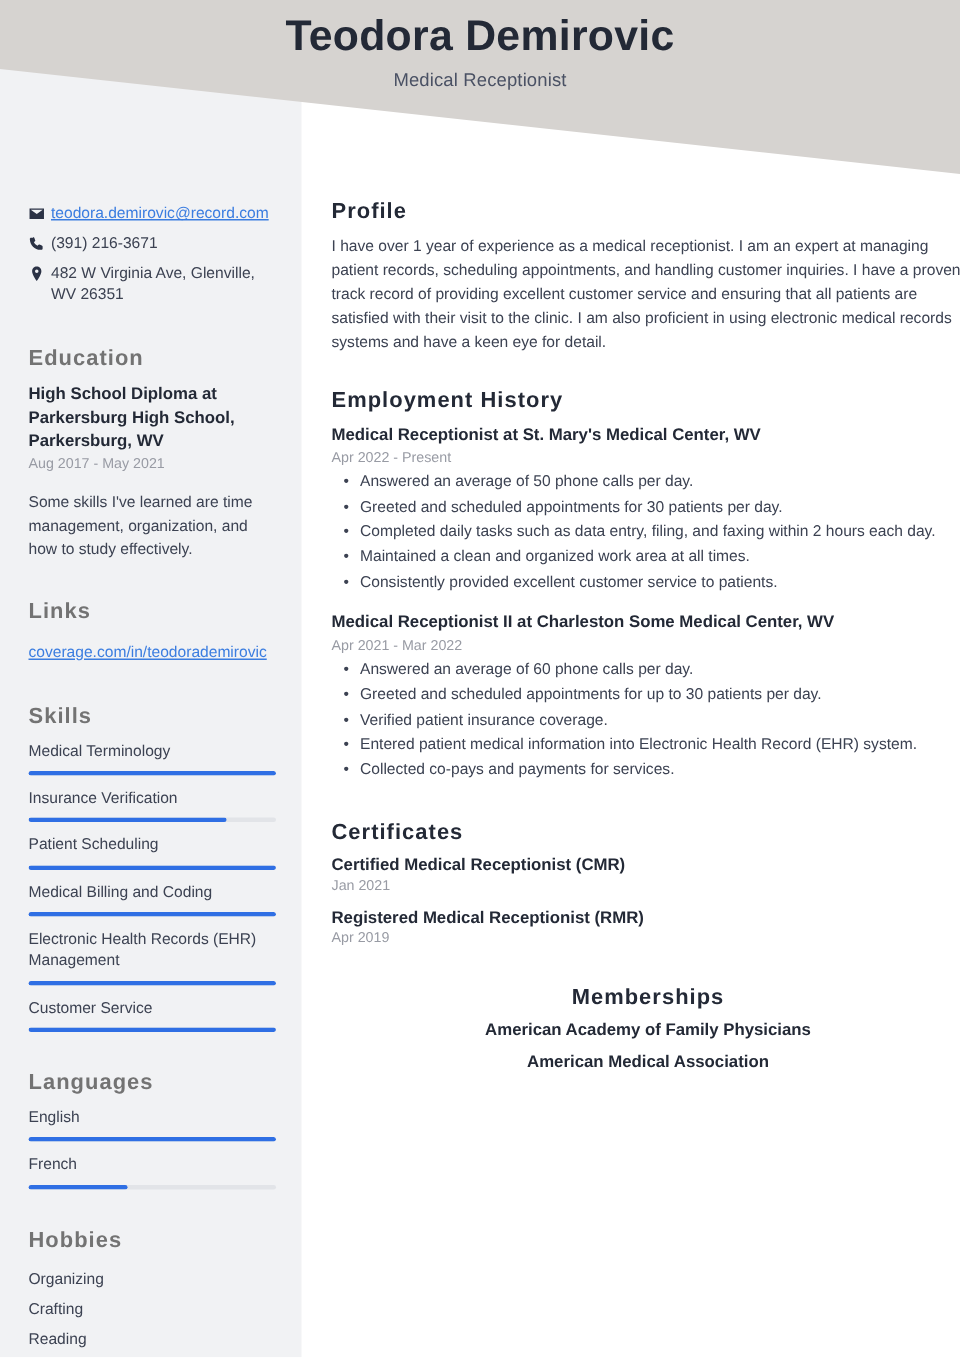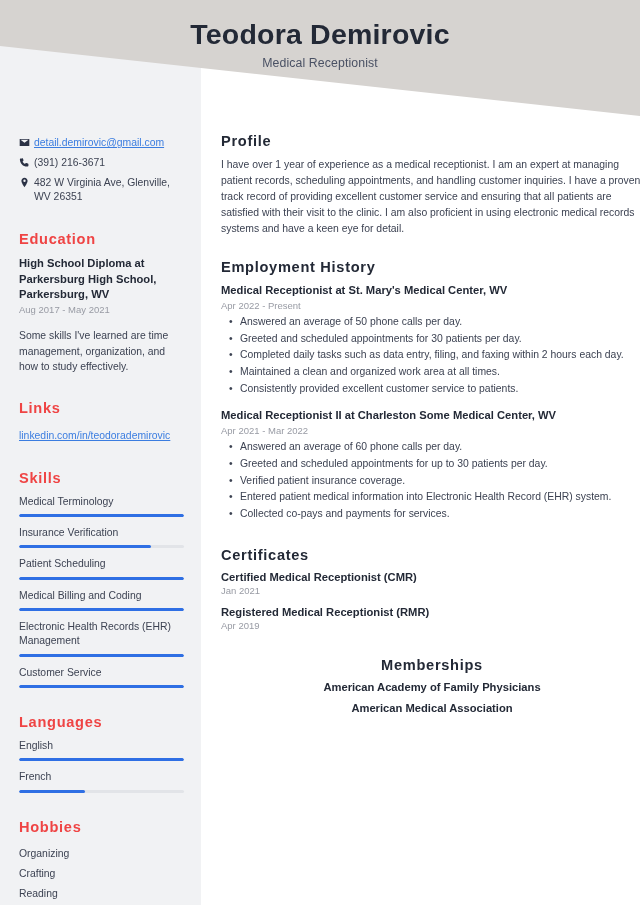--- a/index.html
+++ b/index.html
@@ -38,21 +38,21 @@
     background: #d6d3d0;
     -webkit-clip-path: polygon(0 0, 640px 0, 640px 116px, 0 46px);
     clip-path: polygon(0 0, 640px 0, 640px 116px, 0 46px);
   }
   .header-text {
     position: absolute;
     left: 0;
     top: 0;
     width: 640px;
     text-align: center;
-    padding-top: 18px;
+    padding-top: 8px;
   }
   .name {
     font-size: 28.5px;
     font-weight: bold;
     color: #232936;
     letter-spacing: 0.2px;
     line-height: 1.15;
   }
   .job-title {
     font-size: 12.3px;
@@ -91,21 +91,21 @@
   .contact-val { flex: 1 1 auto; }
   .contact-link {
     color: #3b7de0;
     text-decoration: underline;
     word-break: break-all;
   }
 
   .side-h {
     font-size: 14.6px;
     font-weight: bold;
-    color: #ef4444;
+    color: #737373;
     letter-spacing: 0.7px;
     margin: 26px 0 9px 0;
   }
   .edu-title {
     font-size: 11.2px;
     font-weight: bold;
     color: #232936;
     line-height: 1.38;
   }
   .edu-date {
@@ -248,21 +248,21 @@
   <div class="sidebar">
 
     <div class="contact-block">
       <div class="contact-row">
         <span class="contact-icon">
           <svg width="11" height="11" viewBox="0 0 16 16" fill="currentColor">
             <path d="M1 3h14v10H1V3zm1.2 1L8 8.2 13.8 4H2.2z"></path>
           </svg>
         </span>
         <span class="contact-val">
-          <a class="contact-link" href="#">detail.demirovic@gmail.com</a>
+          <a class="contact-link" href="#">teodora.demirovic@record.com</a>
         </span>
       </div>
       <div class="contact-row">
         <span class="contact-icon">
           <svg width="11" height="11" viewBox="0 0 16 16" fill="currentColor">
             <path d="M4.5 1.5c.5 0 .9.3 1.1.8l.9 2.2c.2.5 0 1-.4 1.3l-.9.6c.7 1.6 2 2.9 3.6 3.6l.6-.9c.3-.4.8-.6 1.3-.4l2.2.9c.5.2.8.6.8 1.1v2c0 .7-.6 1.3-1.3 1.2C6.3 14.4 1.6 9.7 1.3 3.6 1.2 2.9 1.8 2.3 2.5 2.3h2z"></path>
           </svg>
         </span>
         <span class="contact-val">(391) 216-3671</span>
       </div>
@@ -280,21 +280,21 @@
       <div class="side-h">Education</div>
       <div>
         <div class="edu-title">High School Diploma at Parkersburg High School, Parkersburg, WV</div>
         <div class="edu-date">Aug 2017 - May 2021</div>
         <div class="edu-desc">Some skills I've learned are time management, organization, and how to study effectively.</div>
       </div>
     </div>
 
     <div>
       <div class="side-h">Links</div>
-      <a class="link-item" href="#">linkedin.com/in/teodorademirovic</a>
+      <a class="link-item" href="#">coverage.com/in/teodorademirovic</a>
     </div>
 
     <div>
       <div class="side-h">Skills</div>
       <div id="skills-list">
           <div class="bar-item">
             <div class="bar-label">Medical Terminology</div>
             <div class="bar-track">
               <div class="bar-fill" style="width: 100%;"></div>
             </div>

